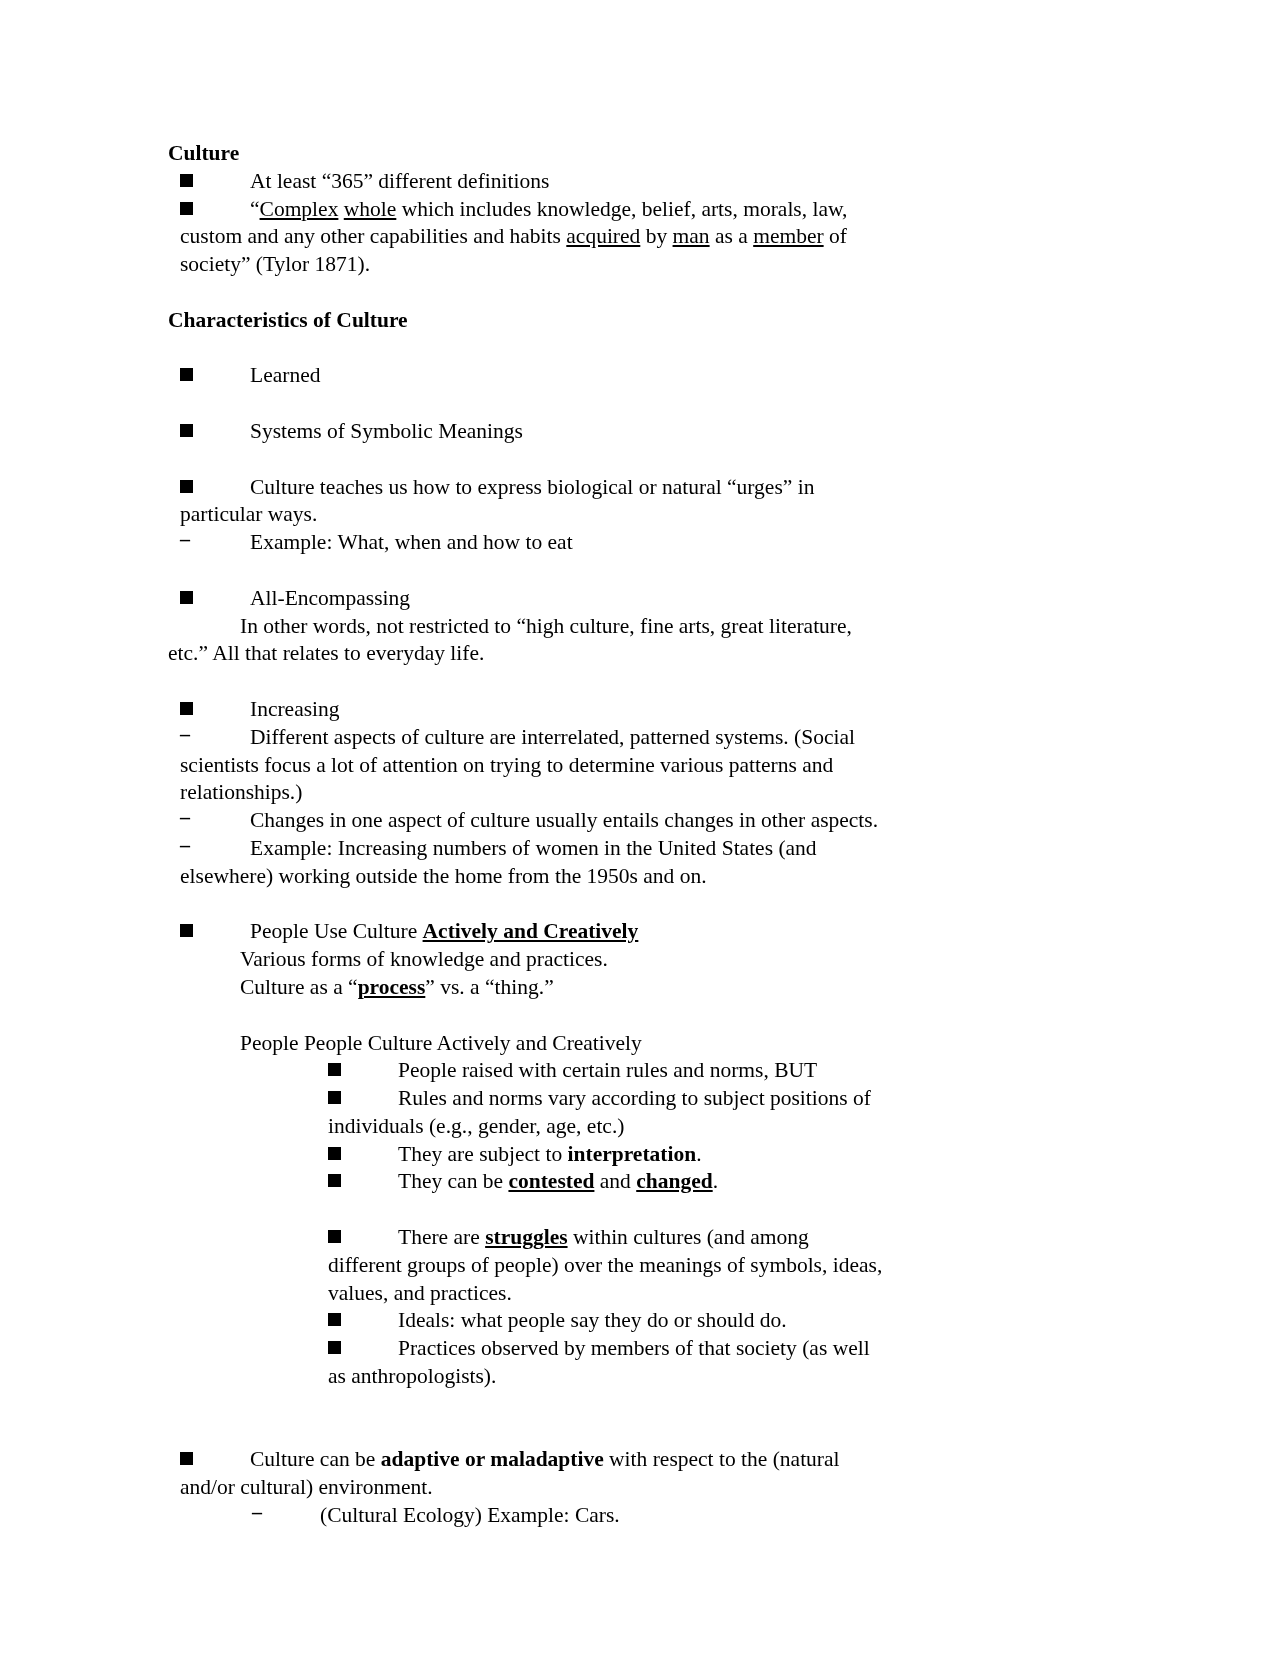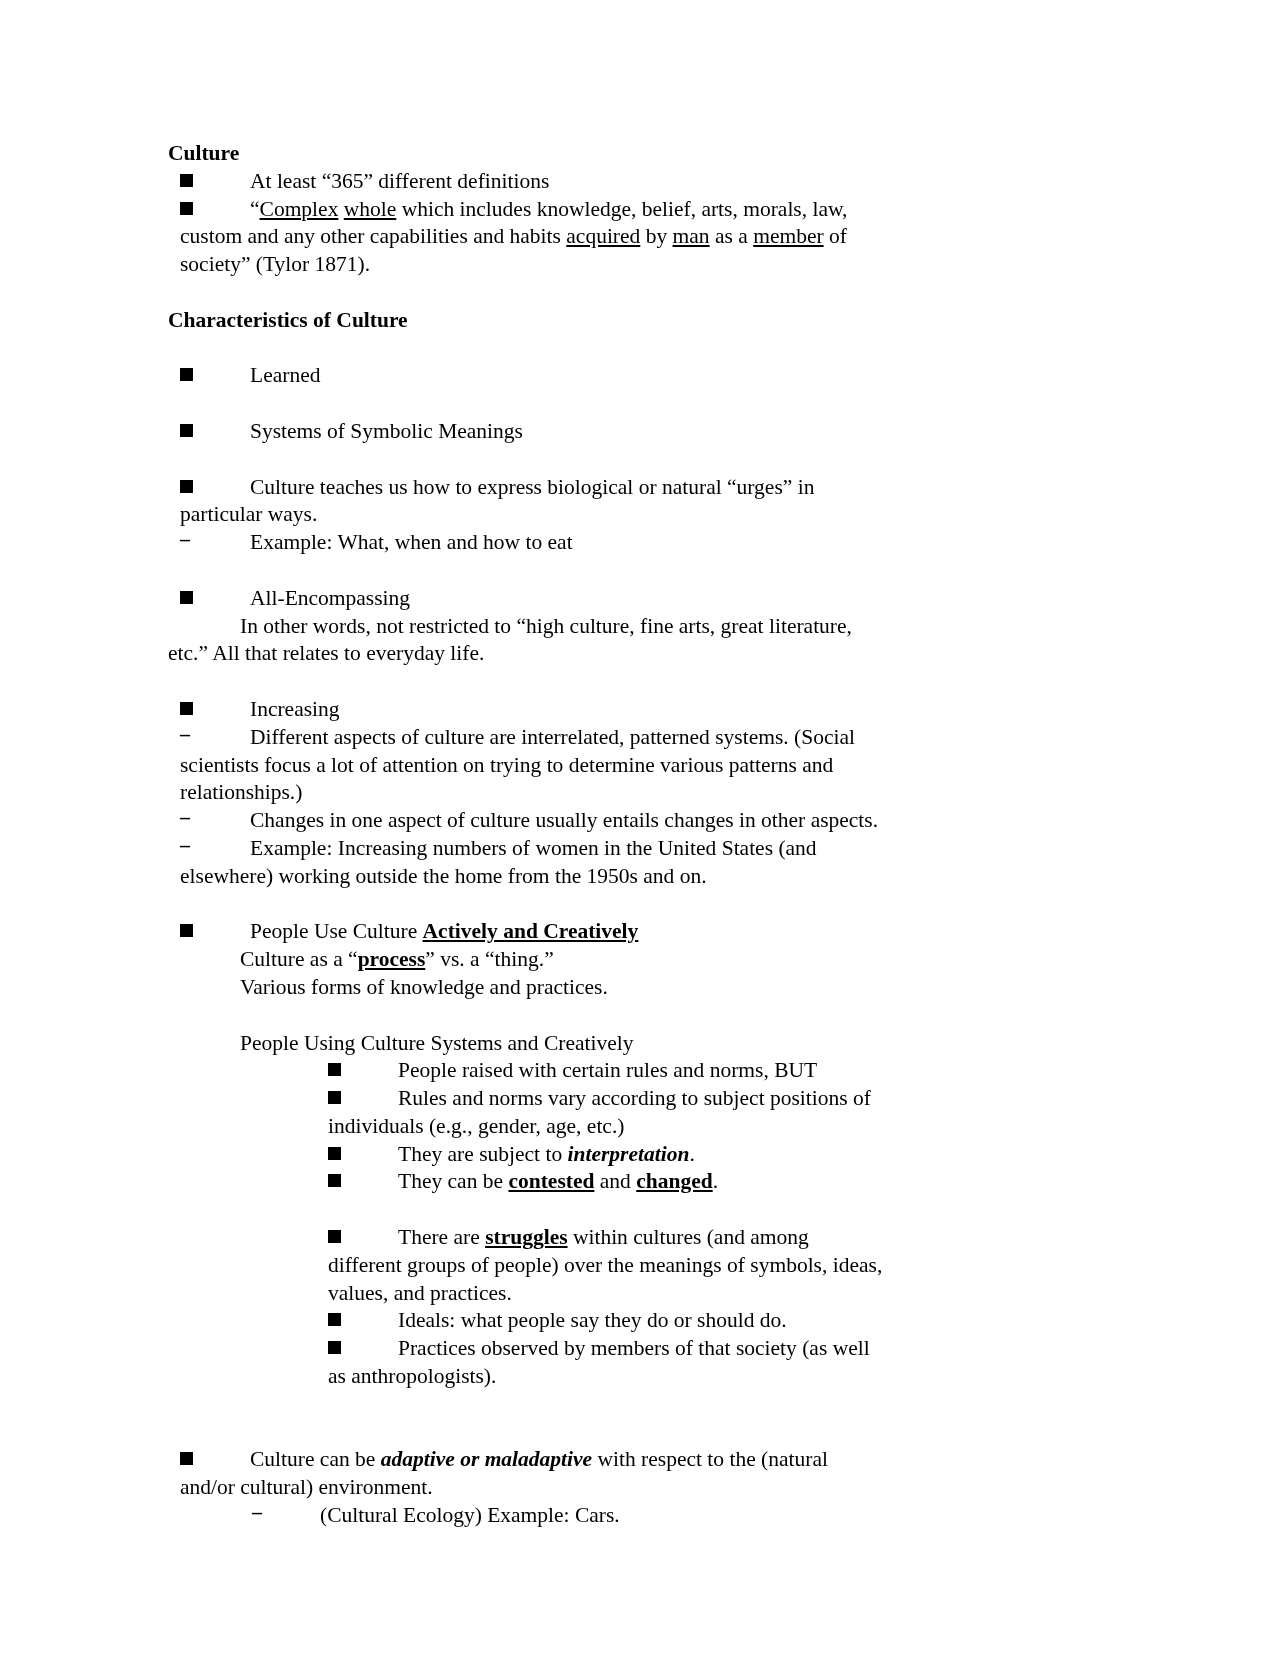--- a/index.html
+++ b/index.html
@@ -62,21 +62,21 @@
   .body-line { margin: 0; }
 
   
   .lvl1 { margin-left: 0; }      
   .lvl2 { margin-left: 72px; }           
   .lvl2-hang .marker { width: 68px; }
   .lvl3 { margin-left: 148px; }
 
   .sp { height: 27.8px; }
 
-  b { font-weight: bold; font-style: italic; }
+  b { font-weight: bold; }
   u { text-decoration: underline; }
   .bu { font-weight: bold; text-decoration: underline; }
 </style>
 </head>
 <body>
 
 <div class="page">
   <div class="doc">
 
     <p class="heading">Culture</p>
@@ -134,26 +134,26 @@
     </p>
     <p class="bullet-row lvl1">
       <span class="marker"><span class="dash">–</span></span><span>Example: Increasing numbers of women in the United States (and elsewhere) working outside the home from the 1950s and on.</span>
     </p>
 
     <div class="sp"></div>
 
     <p class="bullet-row lvl1">
       <span class="marker"><span class="sq"></span></span><span><span>People Use Culture </span><span class="bu">Actively and Creatively</span></span>
     </p>
+    <p class="body-line"><span style="display:inline-block;width:72px"></span><span>Various forms of knowledge and practices.</span></p>
     <p class="body-line"><span style="display:inline-block;width:72px"></span><span>Culture as a “</span><span class="bu">process</span><span>” vs. a “thing.”</span></p>
-    <p class="body-line"><span style="display:inline-block;width:72px"></span><span>Various forms of knowledge and practices.</span></p>
 
     <div class="sp"></div>
 
-    <p class="body-line"><span style="display:inline-block;width:72px"></span><span>People Using Culture Systems and Creatively</span></p>
+    <p class="body-line"><span style="display:inline-block;width:72px"></span><span>People People Culture Actively and Creatively</span></p>
 
     <p class="bullet-row lvl3">
       <span class="marker"><span class="sq"></span></span><span>People raised with certain rules and norms, BUT</span>
     </p>
     <p class="bullet-row lvl3">
       <span class="marker"><span class="sq"></span></span><span>Rules and norms vary according to subject positions of individuals (e.g., gender, age, etc.)</span>
     </p>
     <p class="bullet-row lvl3">
       <span class="marker"><span class="sq"></span></span><span><span>They are subject to </span><b>interpretation</b><span>.</span></span>
     </p>

